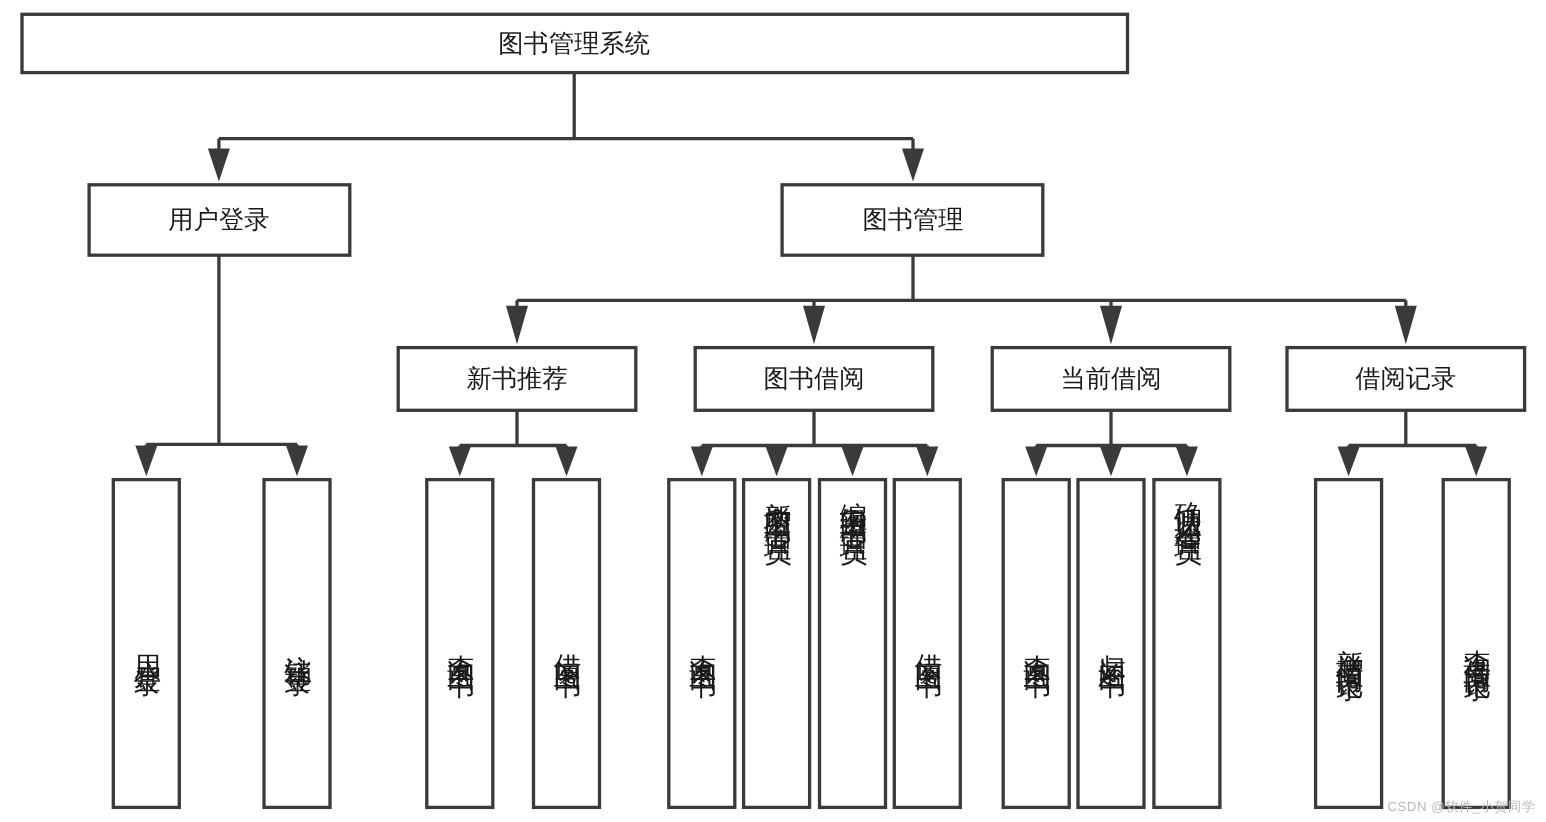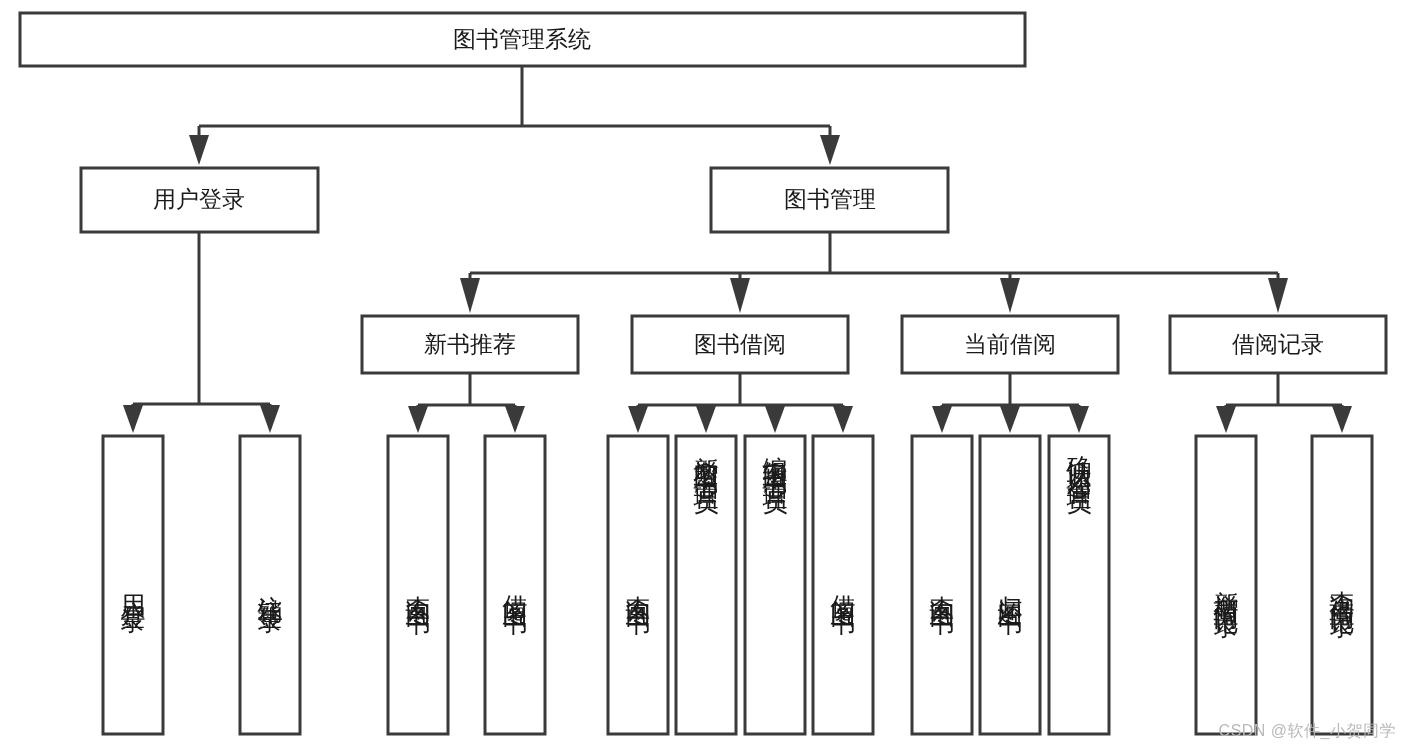--- a/index.html
+++ b/index.html
@@ -63,21 +63,21 @@
     line-height: 1;
     letter-spacing: 5px;
     color: #1a1a1a;
     white-space: nowrap;
   }
   .watermark {
     position: absolute;
     right: 9px;
     bottom: 5px;
     font-family: "Liberation Sans", "DejaVu Sans", sans-serif;
-    font-size: 16px;
+    font-size: 12px;
     color: #b9b9b9;
     letter-spacing: 0.5px;
     white-space: nowrap;
     margin-left: 24px;
   }
 </style>
 </head>
 <body>
 
 <div id="diagram-root">

